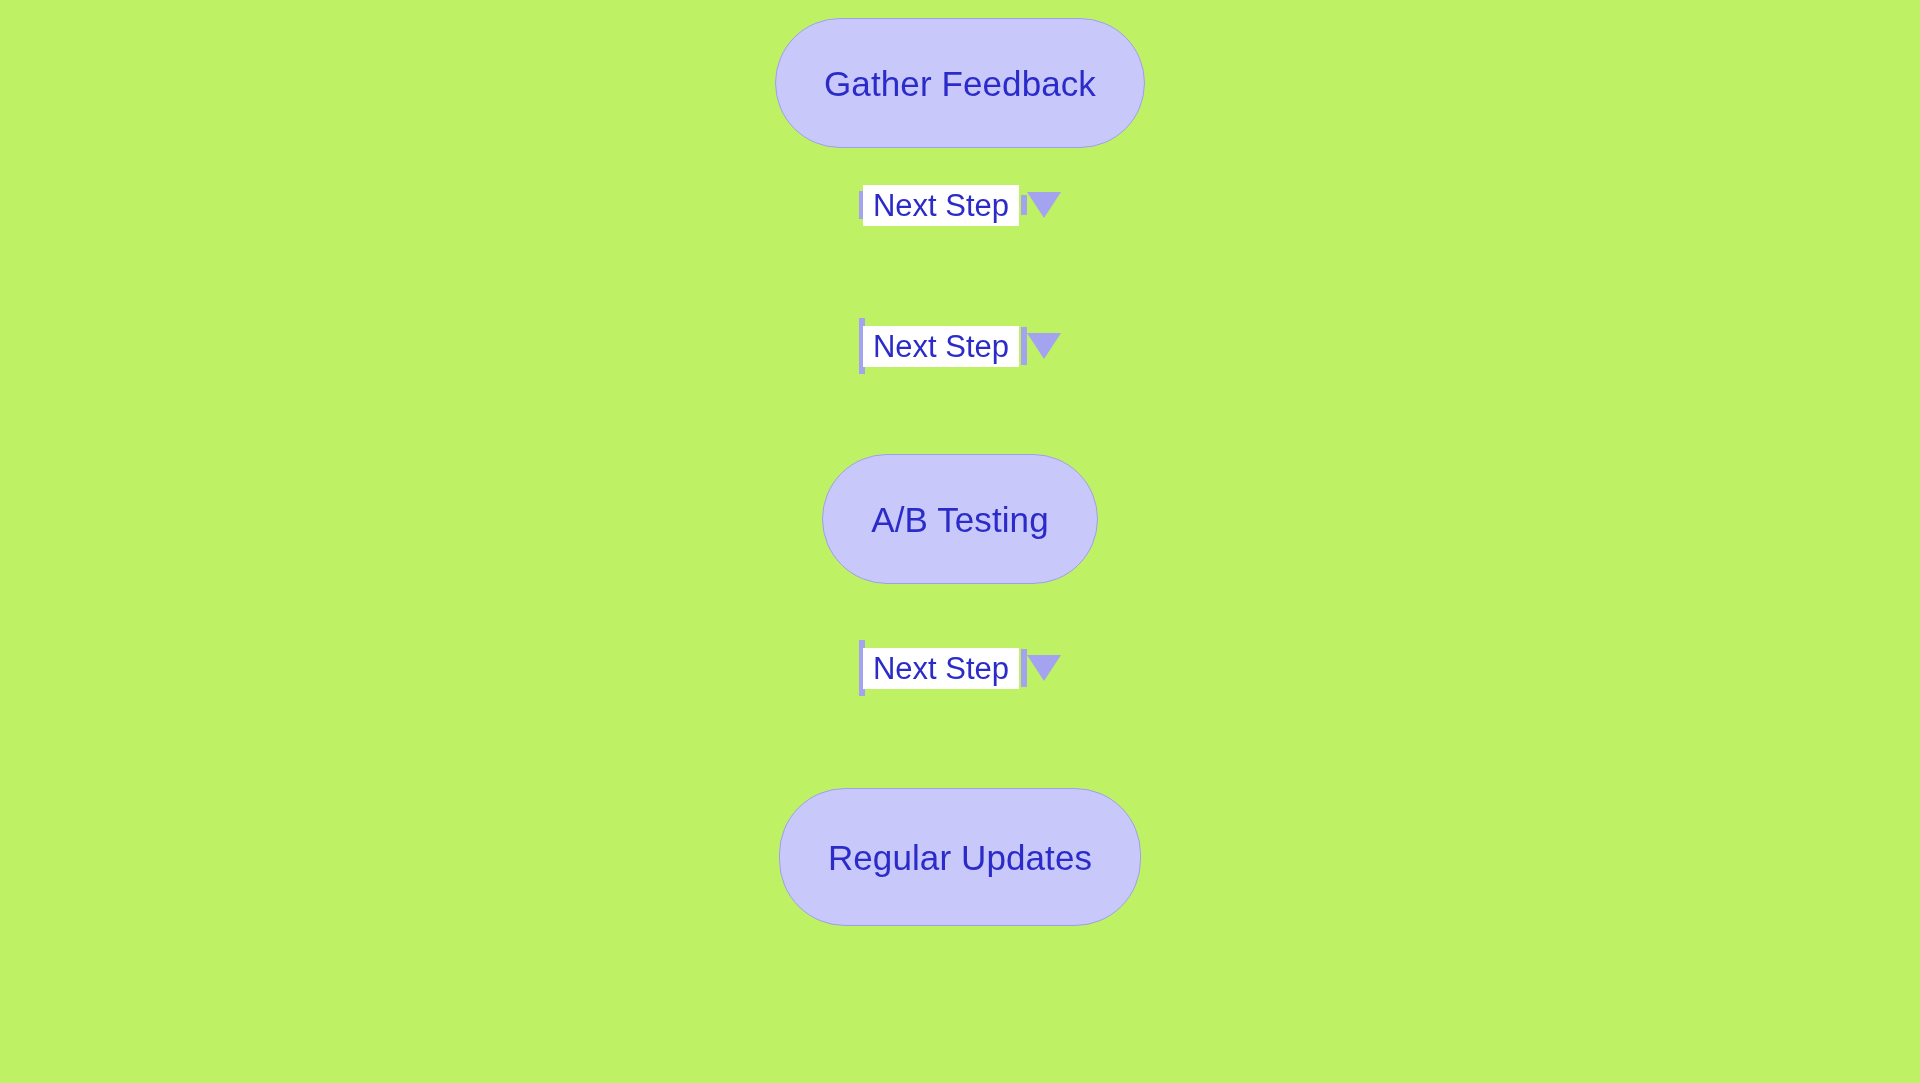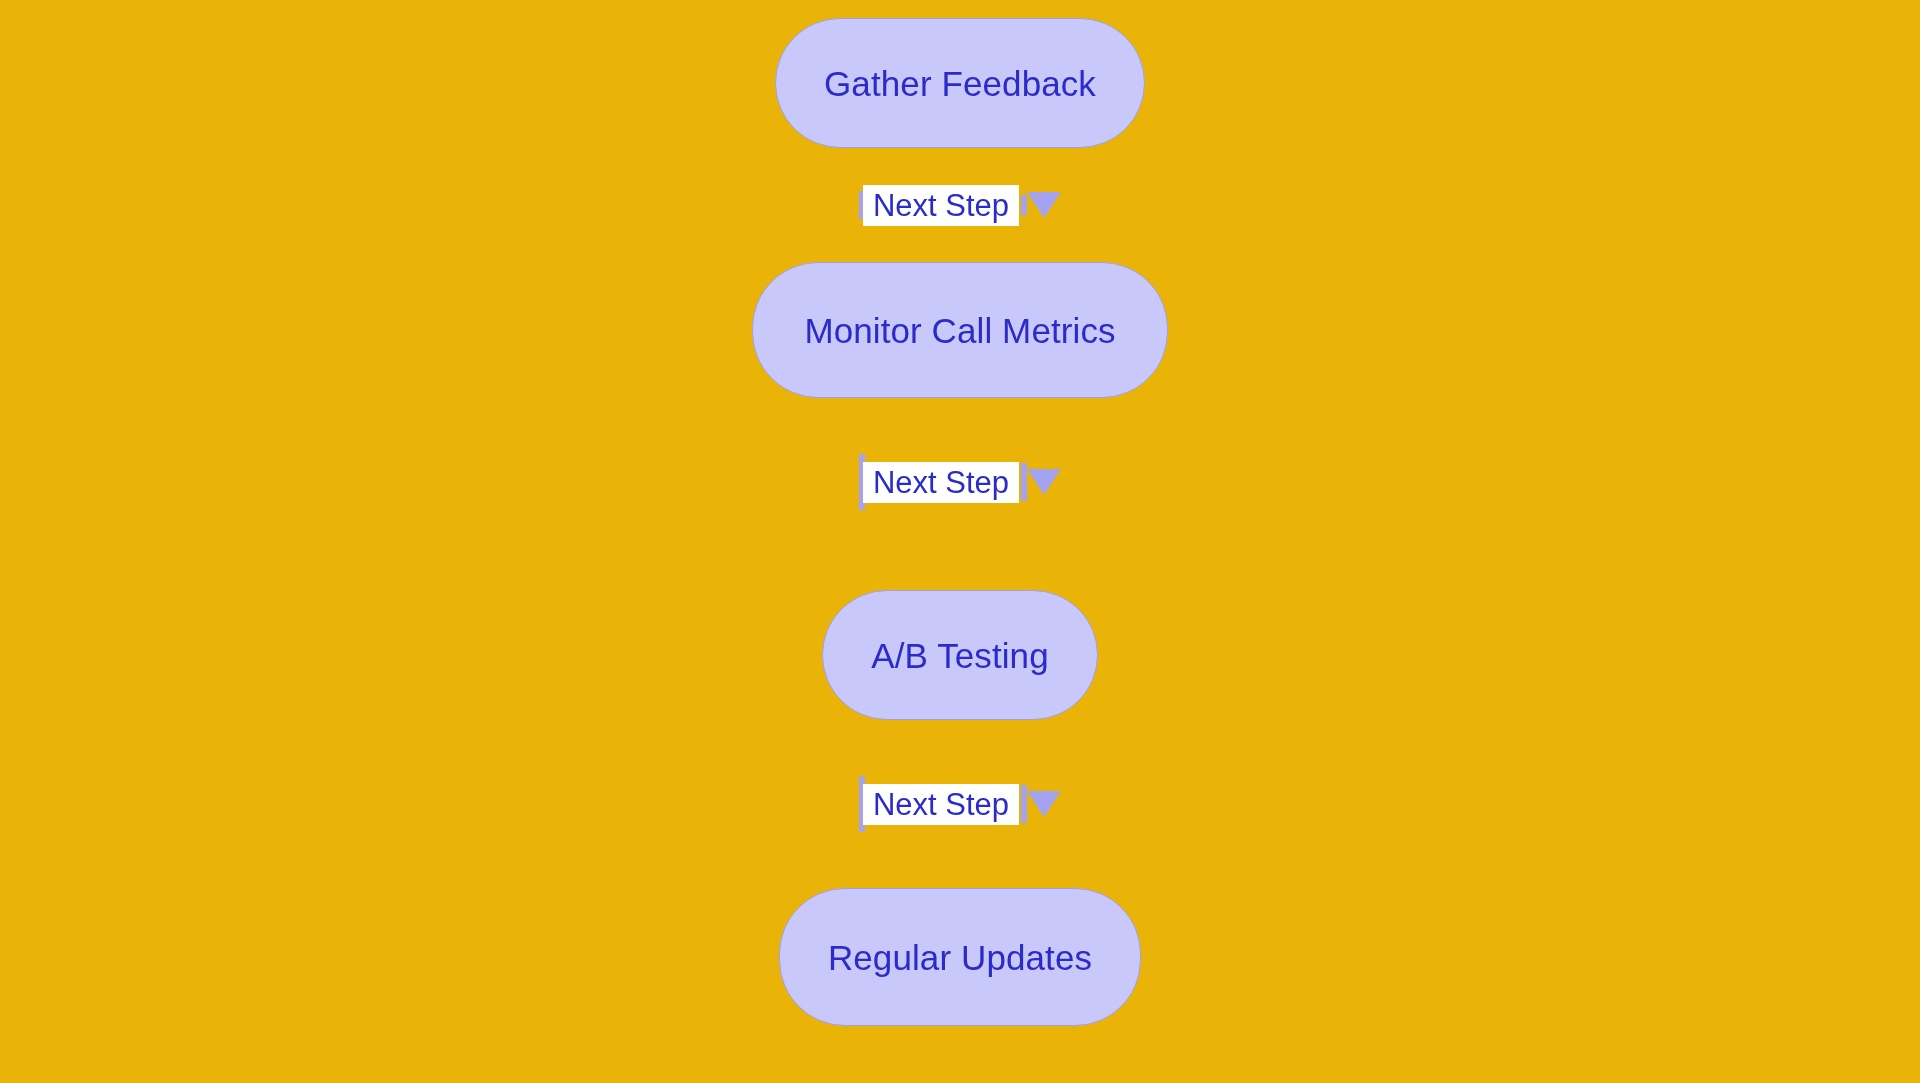--- a/index.html
+++ b/index.html
@@ -11,21 +11,21 @@
   body {
     font-family: "Liberation Sans", "DejaVu Sans", sans-serif;
     width: 1920px;
     height: 1083px;
     overflow: hidden;
   }
   #flowchart-canvas {
     position: relative;
     width: 1920px;
     height: 1083px;
-    background: #eab308;
+    background: #bef264;
   }
   .flow-column {
     position: absolute;
     left: 0;
     top: 0;
     width: 1920px;
     height: 1083px;
     display: flex;
     flex-direction: column;
     align-items: center;
@@ -48,21 +48,21 @@
   .node-label {
     font-size: 35px;
     line-height: 1;
     color: #2b2bc9;
     font-weight: 400;
   }
 
   .node-1 { width: 370px; height: 130px; margin-top: 18px; }
   .node-2 { width: 416px; height: 136px; }
   .node-3 { width: 276px; height: 130px; margin-top: 24px; }
-  .node-4 { width: 362px; height: 138px; }
+  .node-4 { width: 362px; height: 138px; margin-top: 36px; }
 
   
   .edge {
     position: relative;
     width: 320px;
     display: flex;
     flex-direction: row;
     align-items: center;
     justify-content: center;
   }
@@ -115,23 +115,20 @@
       <span class="node-label">Gather Feedback</span>
     </div>
 
     <div class="edge edge-1">
       <div class="edge-line-top"></div>
       <span class="edge-label">Next Step</span>
       <div class="edge-line-bottom"></div>
       <div class="edge-arrowhead"></div>
     </div>
 
-    <div class="node node-2">
-      <span class="node-label">Monitor Call Metrics</span>
-    </div>
 
     <div class="edge edge-2">
       <div class="edge-line-top"></div>
       <span class="edge-label">Next Step</span>
       <div class="edge-line-bottom"></div>
       <div class="edge-arrowhead"></div>
     </div>
 
     <div class="node node-3">
       <span class="node-label">A/B Testing</span>

